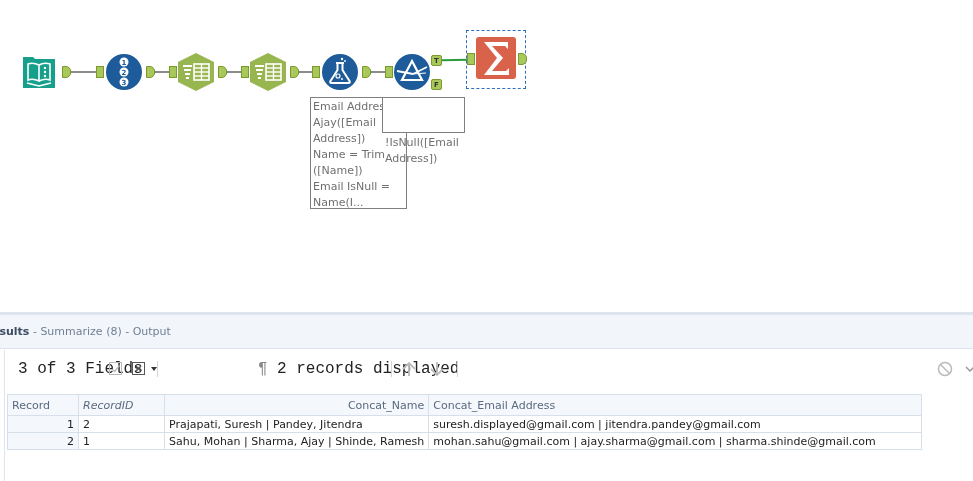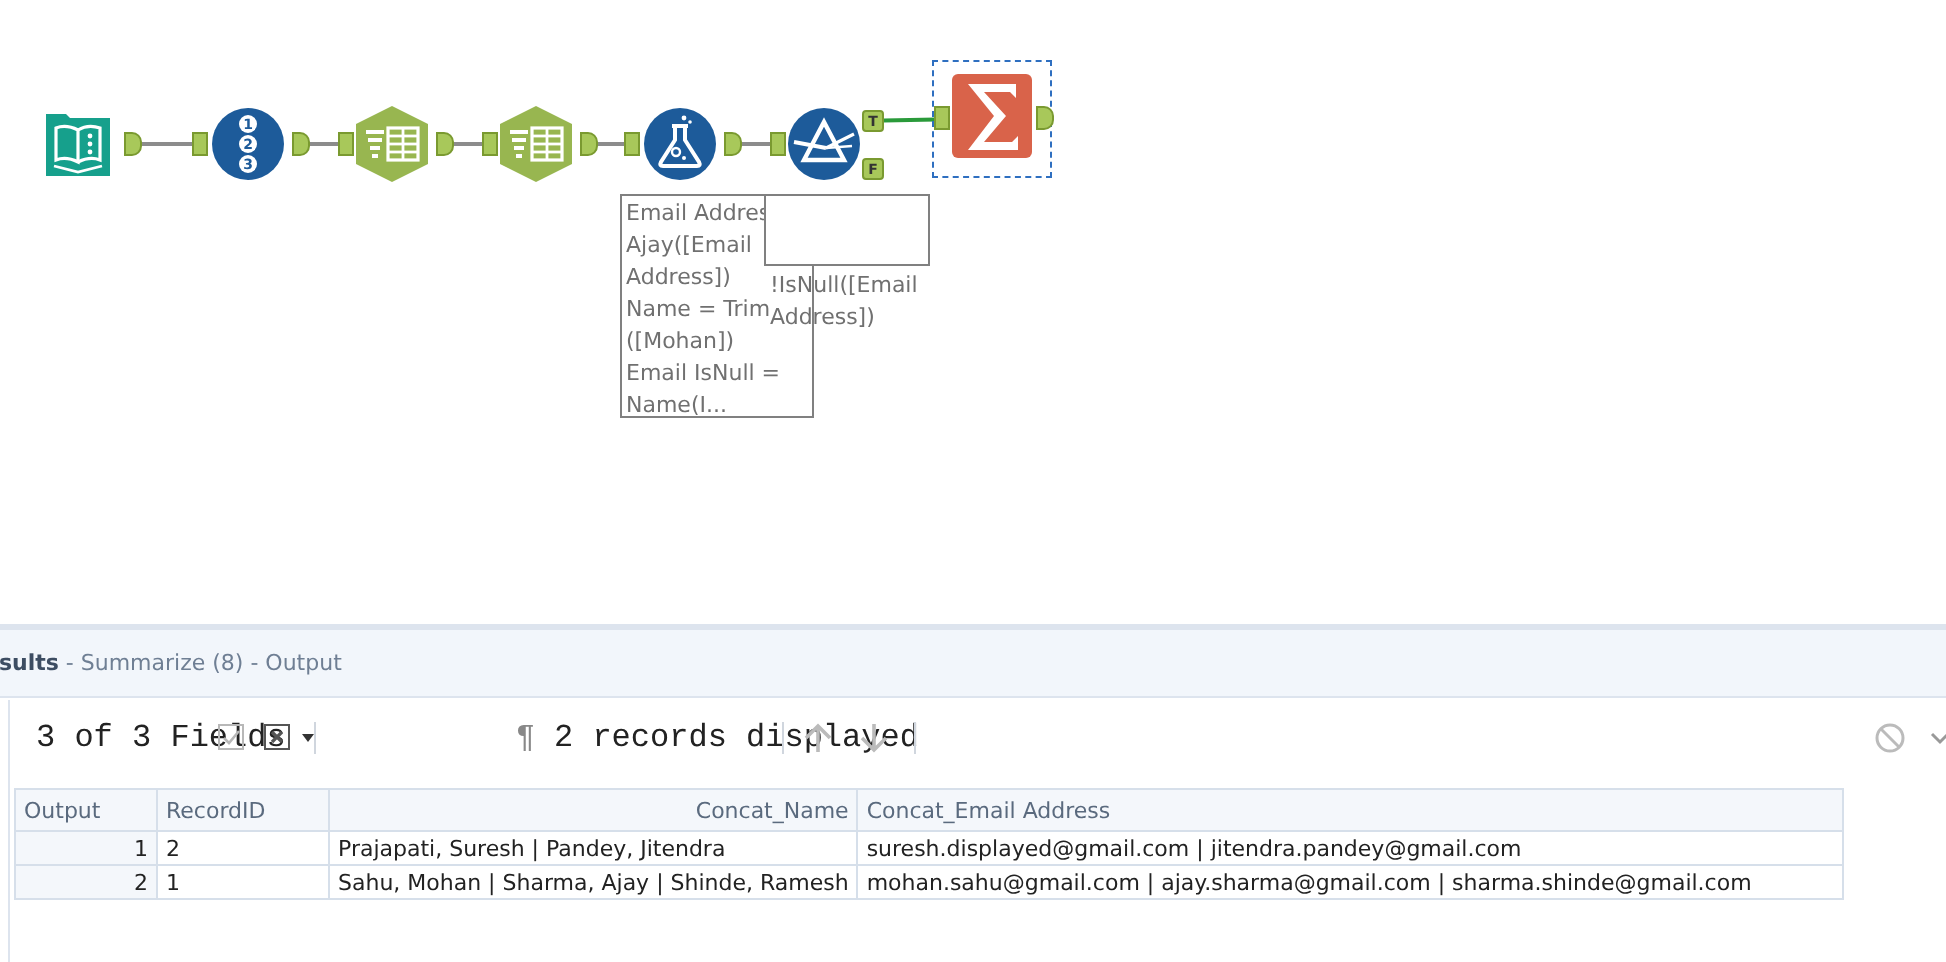--- a/index.html
+++ b/index.html
@@ -135,21 +135,21 @@
       <path d="M8 5 h24 v7 l-3 -3 h-13 l11 12 l-11 13 h14 l3 -3 v7 h-25 l13 -17 z" fill="#fff"></path>
     </svg>
   </div>
   <div class="anchor-out" style="left:518px;top:53px;"></div>
 
   <div class="annot" style="left:310px;top:97px;width:97px;height:112px;overflow:hidden;">
     <div style="white-space:nowrap;">Email Address</div>
     <div>Ajay([Email</div>
     <div>Address])</div>
     <div>Name = Trim</div>
-    <div>([Mohan])</div>
+    <div>([Name])</div>
     <div>Email IsNull =</div>
     <div>Name(I...</div>
   </div>
   <div class="annot" style="left:382px;top:97px;width:83px;height:36px;">
     <div style="white-space:nowrap;margin-top:36px;">!IsNull([Email</div>
     <div>Address])</div>
   </div>
 </div>
 
 <div id="results">
@@ -202,22 +202,22 @@
       <svg width="10" height="10" viewBox="0 0 10 10" style="vertical-align:middle;">
         <path d="M1 3 l4 4 l4 -4" fill="none" stroke="#999" stroke-width="1.5"></path>
       </svg>
     </div>
   </div>
 
   <div id="grid-wrap">
     <table id="grid">
       <thead>
         <tr>
-          <th style="width:71px;">Output</th>
-          <th style="width:86px;">RecordID</th>
+          <th style="width:71px;">Record</th>
+          <th style="width:86px;font-style:italic;">RecordID</th>
           <th style="width:262px;text-align:right;">Concat_Name</th>
           <th style="width:493px;">Concat_Email Address</th>
         </tr>
       </thead>
       <tbody>
         <tr>
           <td class="rec">1</td>
           <td>2</td>
           <td>Prajapati, Suresh | Pandey, Jitendra</td>
           <td>suresh.displayed@gmail.com | jitendra.pandey@gmail.com</td>

